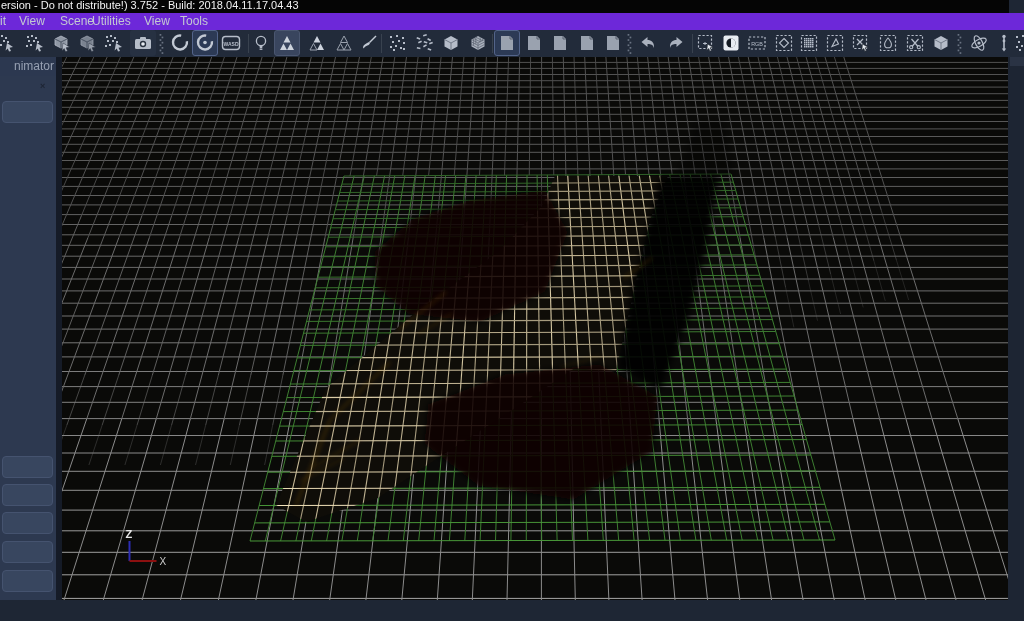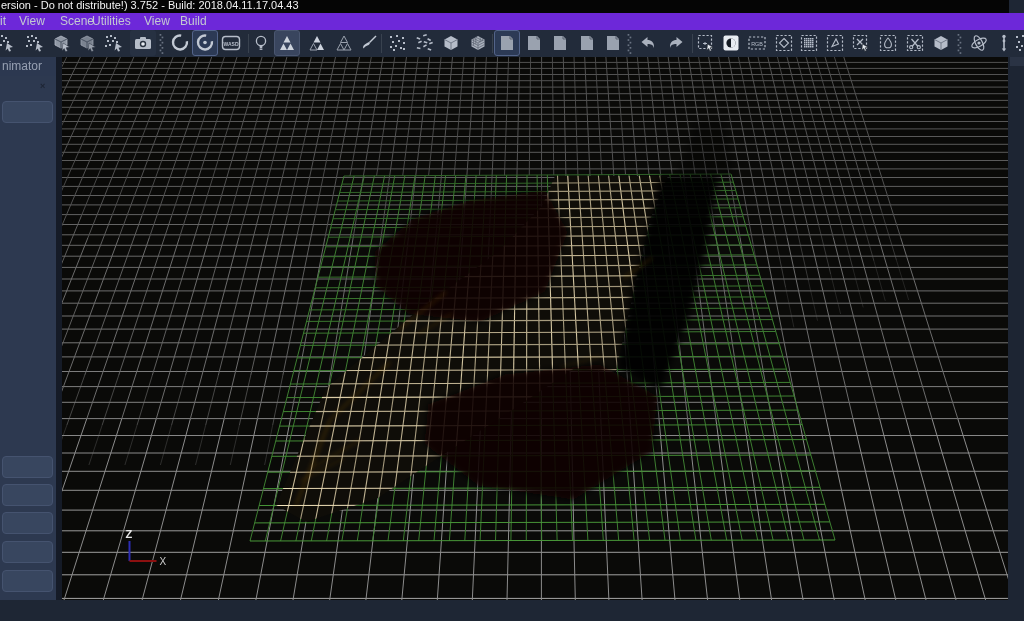--- a/index.html
+++ b/index.html
@@ -29,21 +29,21 @@
 <div id="root">
   <div id="titlebar">
       <span>ersion - Do not distribute!) 3.752 - Build: 2018.04.11.17.04.43</span>
     </div>
   <div id="menubar">
     <span style="left:0px">it</span>
     <span style="left:19px">View</span>
     <span style="left:60px">Scene</span>
     <span style="left:92px">Utilities</span>
     <span style="left:144px">View</span>
-    <span style="left:180px">Build</span>
+    <span style="left:180px">Tools</span>
   </div>
   <div id="toolbar">
 <svg class="ticon" style="left:-5px" width="20" height="20" viewBox="0 0 20 20">
         <rect x="2" y="3" width="2" height="2" fill="#b6bdc9"></rect>
         <rect x="6" y="2" width="2" height="2" fill="#b6bdc9"></rect>
         <rect x="10" y="4" width="2" height="2" fill="#b6bdc9"></rect>
         <rect x="3" y="7" width="2" height="2" fill="#b6bdc9"></rect>
         <rect x="8" y="7" width="2" height="2" fill="#b6bdc9"></rect>
         <rect x="12" y="8" width="2" height="2" fill="#b6bdc9"></rect>
         <rect x="5" y="11" width="2" height="2" fill="#b6bdc9"></rect>
@@ -772,19 +772,19 @@
 </svg>
   </div>
   <div id="panel">
     <div class="pbtn" style="top:44px"></div>
     <div class="pbtn" style="top:399px"></div>
     <div class="pbtn" style="top:427px"></div>
     <div class="pbtn" style="top:455px"></div>
     <div class="pbtn" style="top:484px"></div>
     <div class="pbtn" style="top:513px"></div>
   </div>
-  <div id="paneltab"><span style="padding-left:2px">nimator</span></div>
+  <div id="paneltab"><span style="padding-left:14px">nimator</span></div>
   <div id="topgaps"></div>
   <div id="panelgap"></div>
   <div id="panelx">×</div>
   <div id="rightstrip"></div>
   <div id="rs2"></div>
   <div id="statusbar"></div>
 </div>
 </body></html>

